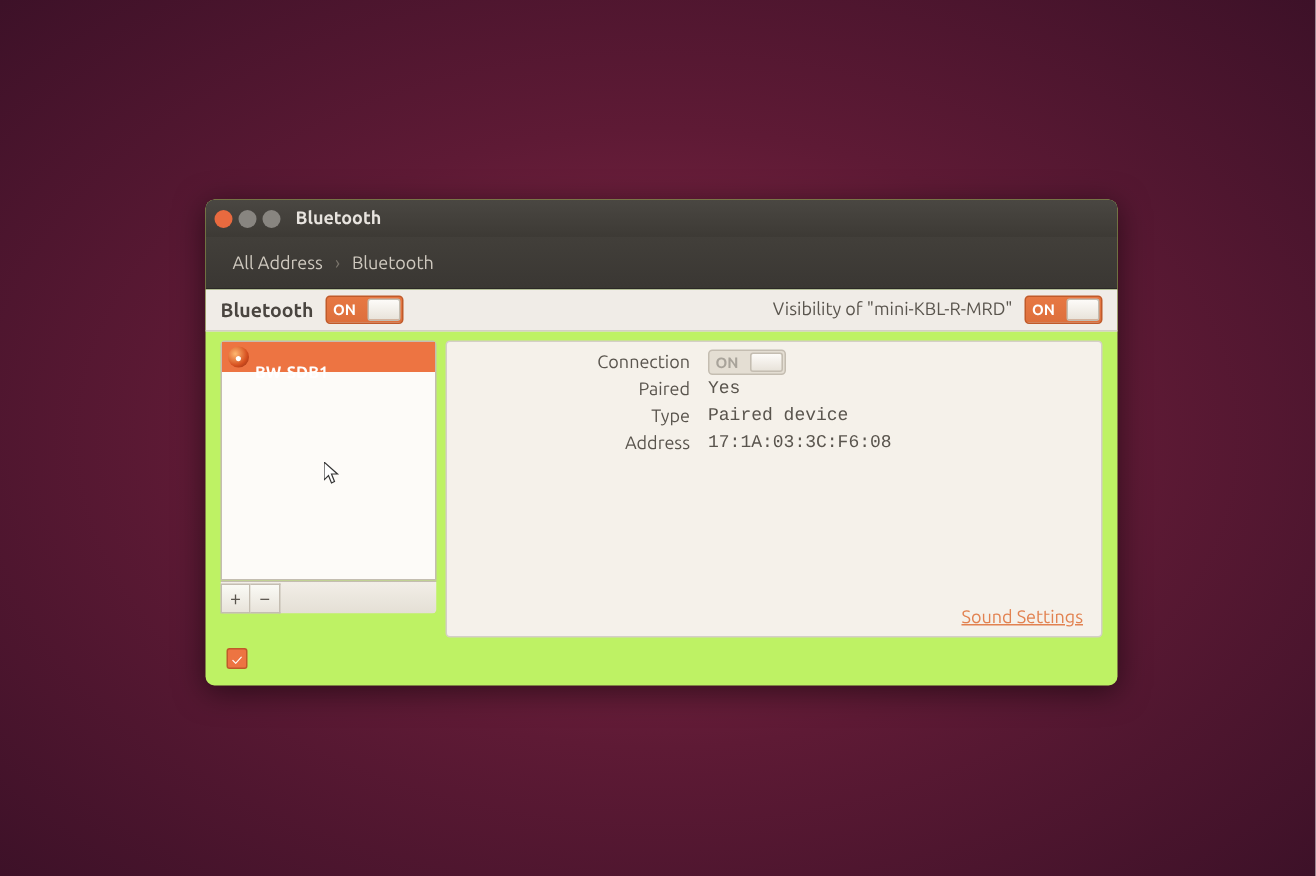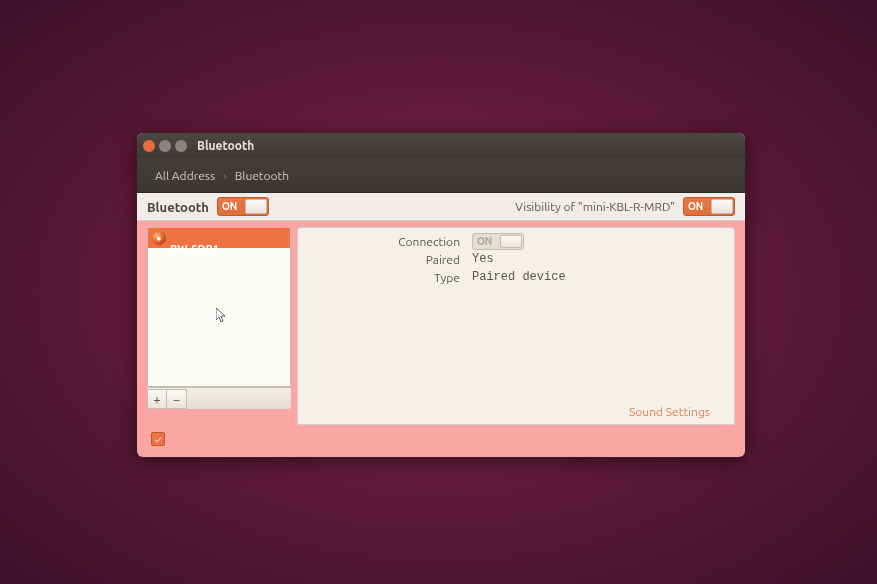--- a/index.html
+++ b/index.html
@@ -4,21 +4,21 @@
   <style>
     * { margin: 0; padding: 0; box-sizing: border-box; font-family: Ubuntu, "Segoe UI", sans-serif; }
     body {
       width: 877px; height: 584px;
       background: radial-gradient(ellipse at center, #8b2a4a 0%, #5e1a35 50%, #3d1128 100%);
       position: relative; overflow: hidden;
     }
     .window {
       position: absolute; left: 137px; top: 133px;
       width: 608px; height: 324px;
-      background: #fca5a5;
+      background: #bef264;
       border-radius: 6px;
       box-shadow: 0 4px 20px rgba(0,0,0,0.5);
       overflow: hidden;
     }
     .titlebar {
       height: 25px;
       background: linear-gradient(#4a4742, #3d3a35);
       display: flex; align-items: center;
       padding: 0 6px;
     }
@@ -132,23 +132,24 @@
       gap: 12px;
     }
     .detail-label {
       width: 150px; text-align: right;
       font-size: 12px; color: #5a554e;
     }
     .detail-value {
       font-size: 12px; color: #5a554e; font-family: Liberation Mono, monospace;
     }
     .sound-link {
-      position: absolute; right: 24px; bottom: 6px;
+      position: absolute; right: 12px; bottom: 6px;
       font-size: 12px; color: #e28250;
       cursor: pointer;
+      text-decoration: underline;
     }
     .footer {
       height: 28px;
       display: flex; align-items: center;
       padding: 0 14px; gap: 6px;
     }
     .checkbox {
       width: 14px; height: 14px;
       background: #ed7442;
       border: 1px solid #c05a2a;
@@ -233,20 +234,24 @@
         </div>
       </div>
       <div class="detail-row">
         <span class="detail-label">Paired</span>
         <span class="detail-value">Yes</span>
       </div>
       <div class="detail-row">
         <span class="detail-label">Type</span>
         <span class="detail-value">Paired device</span>
       </div>
+      <div class="detail-row">
+        <span class="detail-label">Address</span>
+        <span class="detail-value">17:1A:03:3C:F6:08</span>
+      </div>
       <span class="sound-link">Sound Settings</span>
     </div>
   </div>
 
   <div class="footer">
     <div class="checkbox">✓</div>
   </div>
 </div>
 
 </body></html>

